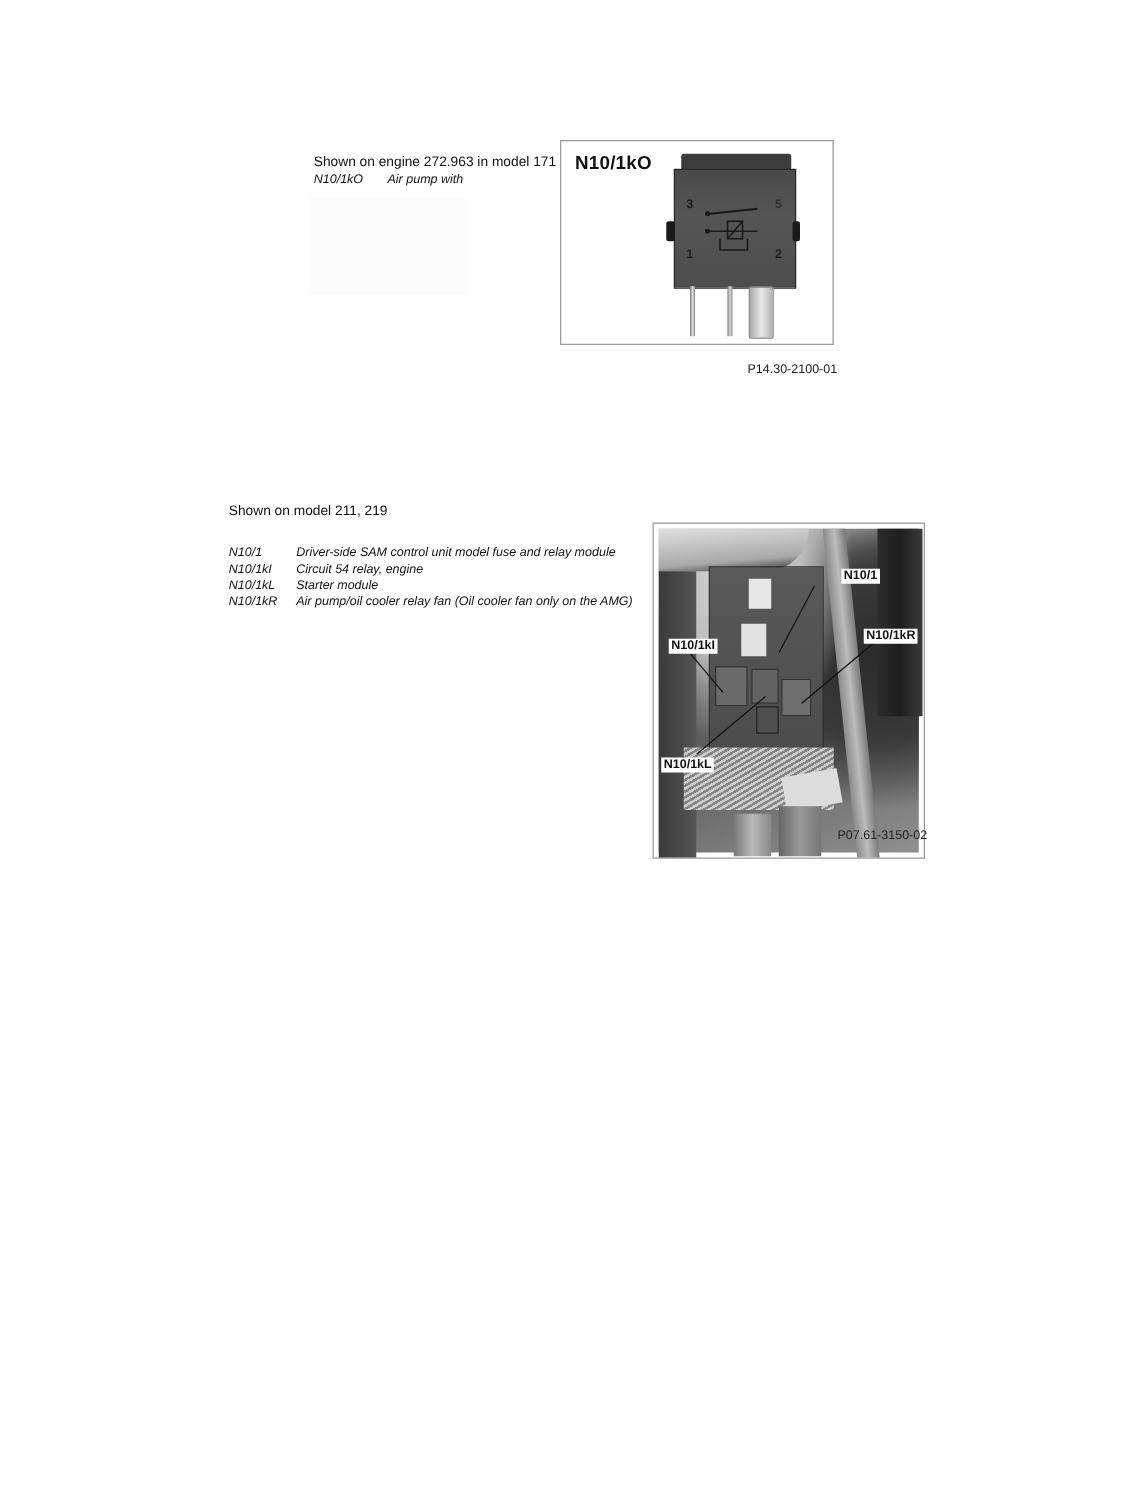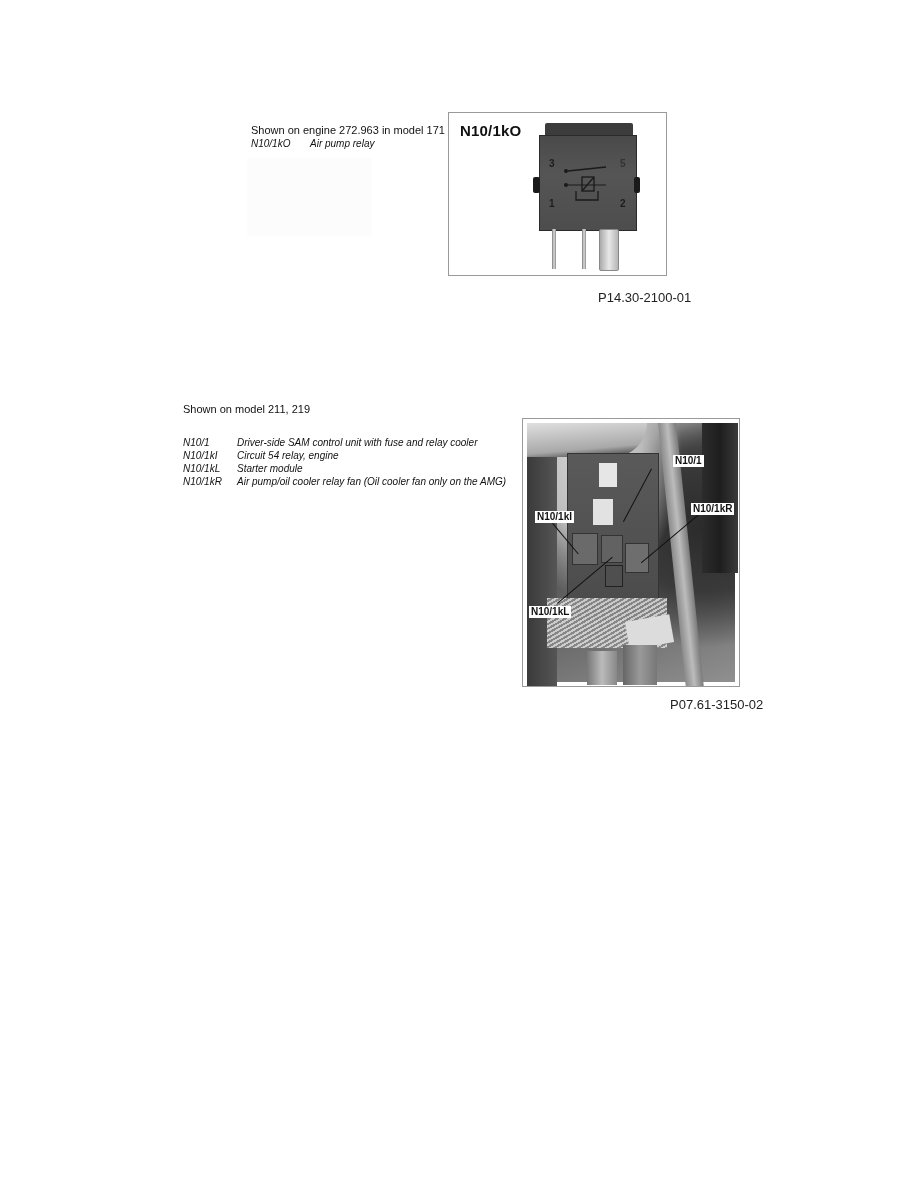--- a/index.html
+++ b/index.html
@@ -38,21 +38,21 @@
       background: #fcfcfc;
     }
 
     .figure-frame {
       border: 1px solid #9a9a9a;
       background: #ffffff;
       box-sizing: border-box;
       overflow: hidden;
     }
     .figure-ref {
-      font-size: 13px;
+      font-size: 10px;
       color: #222;
       white-space: nowrap;
     }
 
     
     .relay-label {
       font-weight: bold;
       font-size: 15px;
       color: #111;
       letter-spacing: 0.2px;
@@ -109,21 +109,21 @@
       transform-origin: 0 0;
     }
   </style>
 </head>
 <body>
 
 <div class="abs caption-title" style="left:251px; top:124px;">Shown on engine 272.963 in model 171</div>
 
 <div class="abs legend-row" style="left:251px; top:137px;">
   <span class="legend-code" style="width:59px;">N10/1kO</span>
-  <span class="legend-desc">Air pump relay</span>
+  <span class="legend-desc">Air pump with</span>
 </div>
 
 <div class="abs placeholder-box" style="left:247px; top:158px; width:125px; height:78px;"></div>
 
 <div class="abs figure-frame" style="left:448px; top:112px; width:219px; height:164px;">
   <div class="abs relay-label" style="left:11px; top:9px;">N10/1kO</div>
 
   <div class="abs relay-cap" style="left:96px; top:10px; width:88px; height:14px; border-radius:2px 2px 0 0;"></div>
 
   <div class="abs relay-body" style="left:90px; top:22px; width:96px; height:94px;">
@@ -150,21 +150,21 @@
   <div class="abs pin" style="left:133px; top:116px; width:4px; height:40px;"></div>
   <div class="abs pin-wide" style="left:150px; top:116px; width:18px; height:40px;"></div>
 </div>
 
 <div class="abs figure-ref" style="left:598px; top:290px;">P14.30-2100-01</div>
 
 <div class="abs caption-title" style="left:183px; top:403px;">Shown on model 211, 219</div>
 
 <div class="abs legend-row" style="left:183px; top:436px;">
   <span class="legend-code" style="width:54px;">N10/1</span>
-  <span class="legend-desc">Driver-side SAM control unit with fuse and relay cooler</span>
+  <span class="legend-desc">Driver-side SAM control unit model fuse and relay module</span>
 </div>
 <div class="abs legend-row" style="left:183px; top:449px;">
   <span class="legend-code" style="width:54px;">N10/1kI</span>
   <span class="legend-desc">Circuit 54 relay, engine</span>
 </div>
 <div class="abs legend-row" style="left:183px; top:462px;">
   <span class="legend-code" style="width:54px;">N10/1kL</span>
   <span class="legend-desc">Starter module</span>
 </div>
 <div class="abs legend-row" style="left:183px; top:475px;">
@@ -205,13 +205,13 @@
     <div class="leader" style="left:172px; top:92px; width:75px; transform:rotate(140deg);"></div>
     <div class="leader" style="left:30px; top:180px; width:72px; transform:rotate(-40deg);"></div>
 
     <div class="callout" style="left:146px; top:32px;">N10/1</div>
     <div class="callout" style="left:8px; top:88px;">N10/1kI</div>
     <div class="callout" style="left:164px; top:80px;">N10/1kR</div>
     <div class="callout" style="left:2px; top:183px;">N10/1kL</div>
   </div>
 </div>
 
-<div class="abs figure-ref" style="left:670px; top:697px;">P07.61-3150-02</div>
+<div class="abs figure-ref" style="left:670px; top:663px;">P07.61-3150-02</div>
 
 </body></html>

